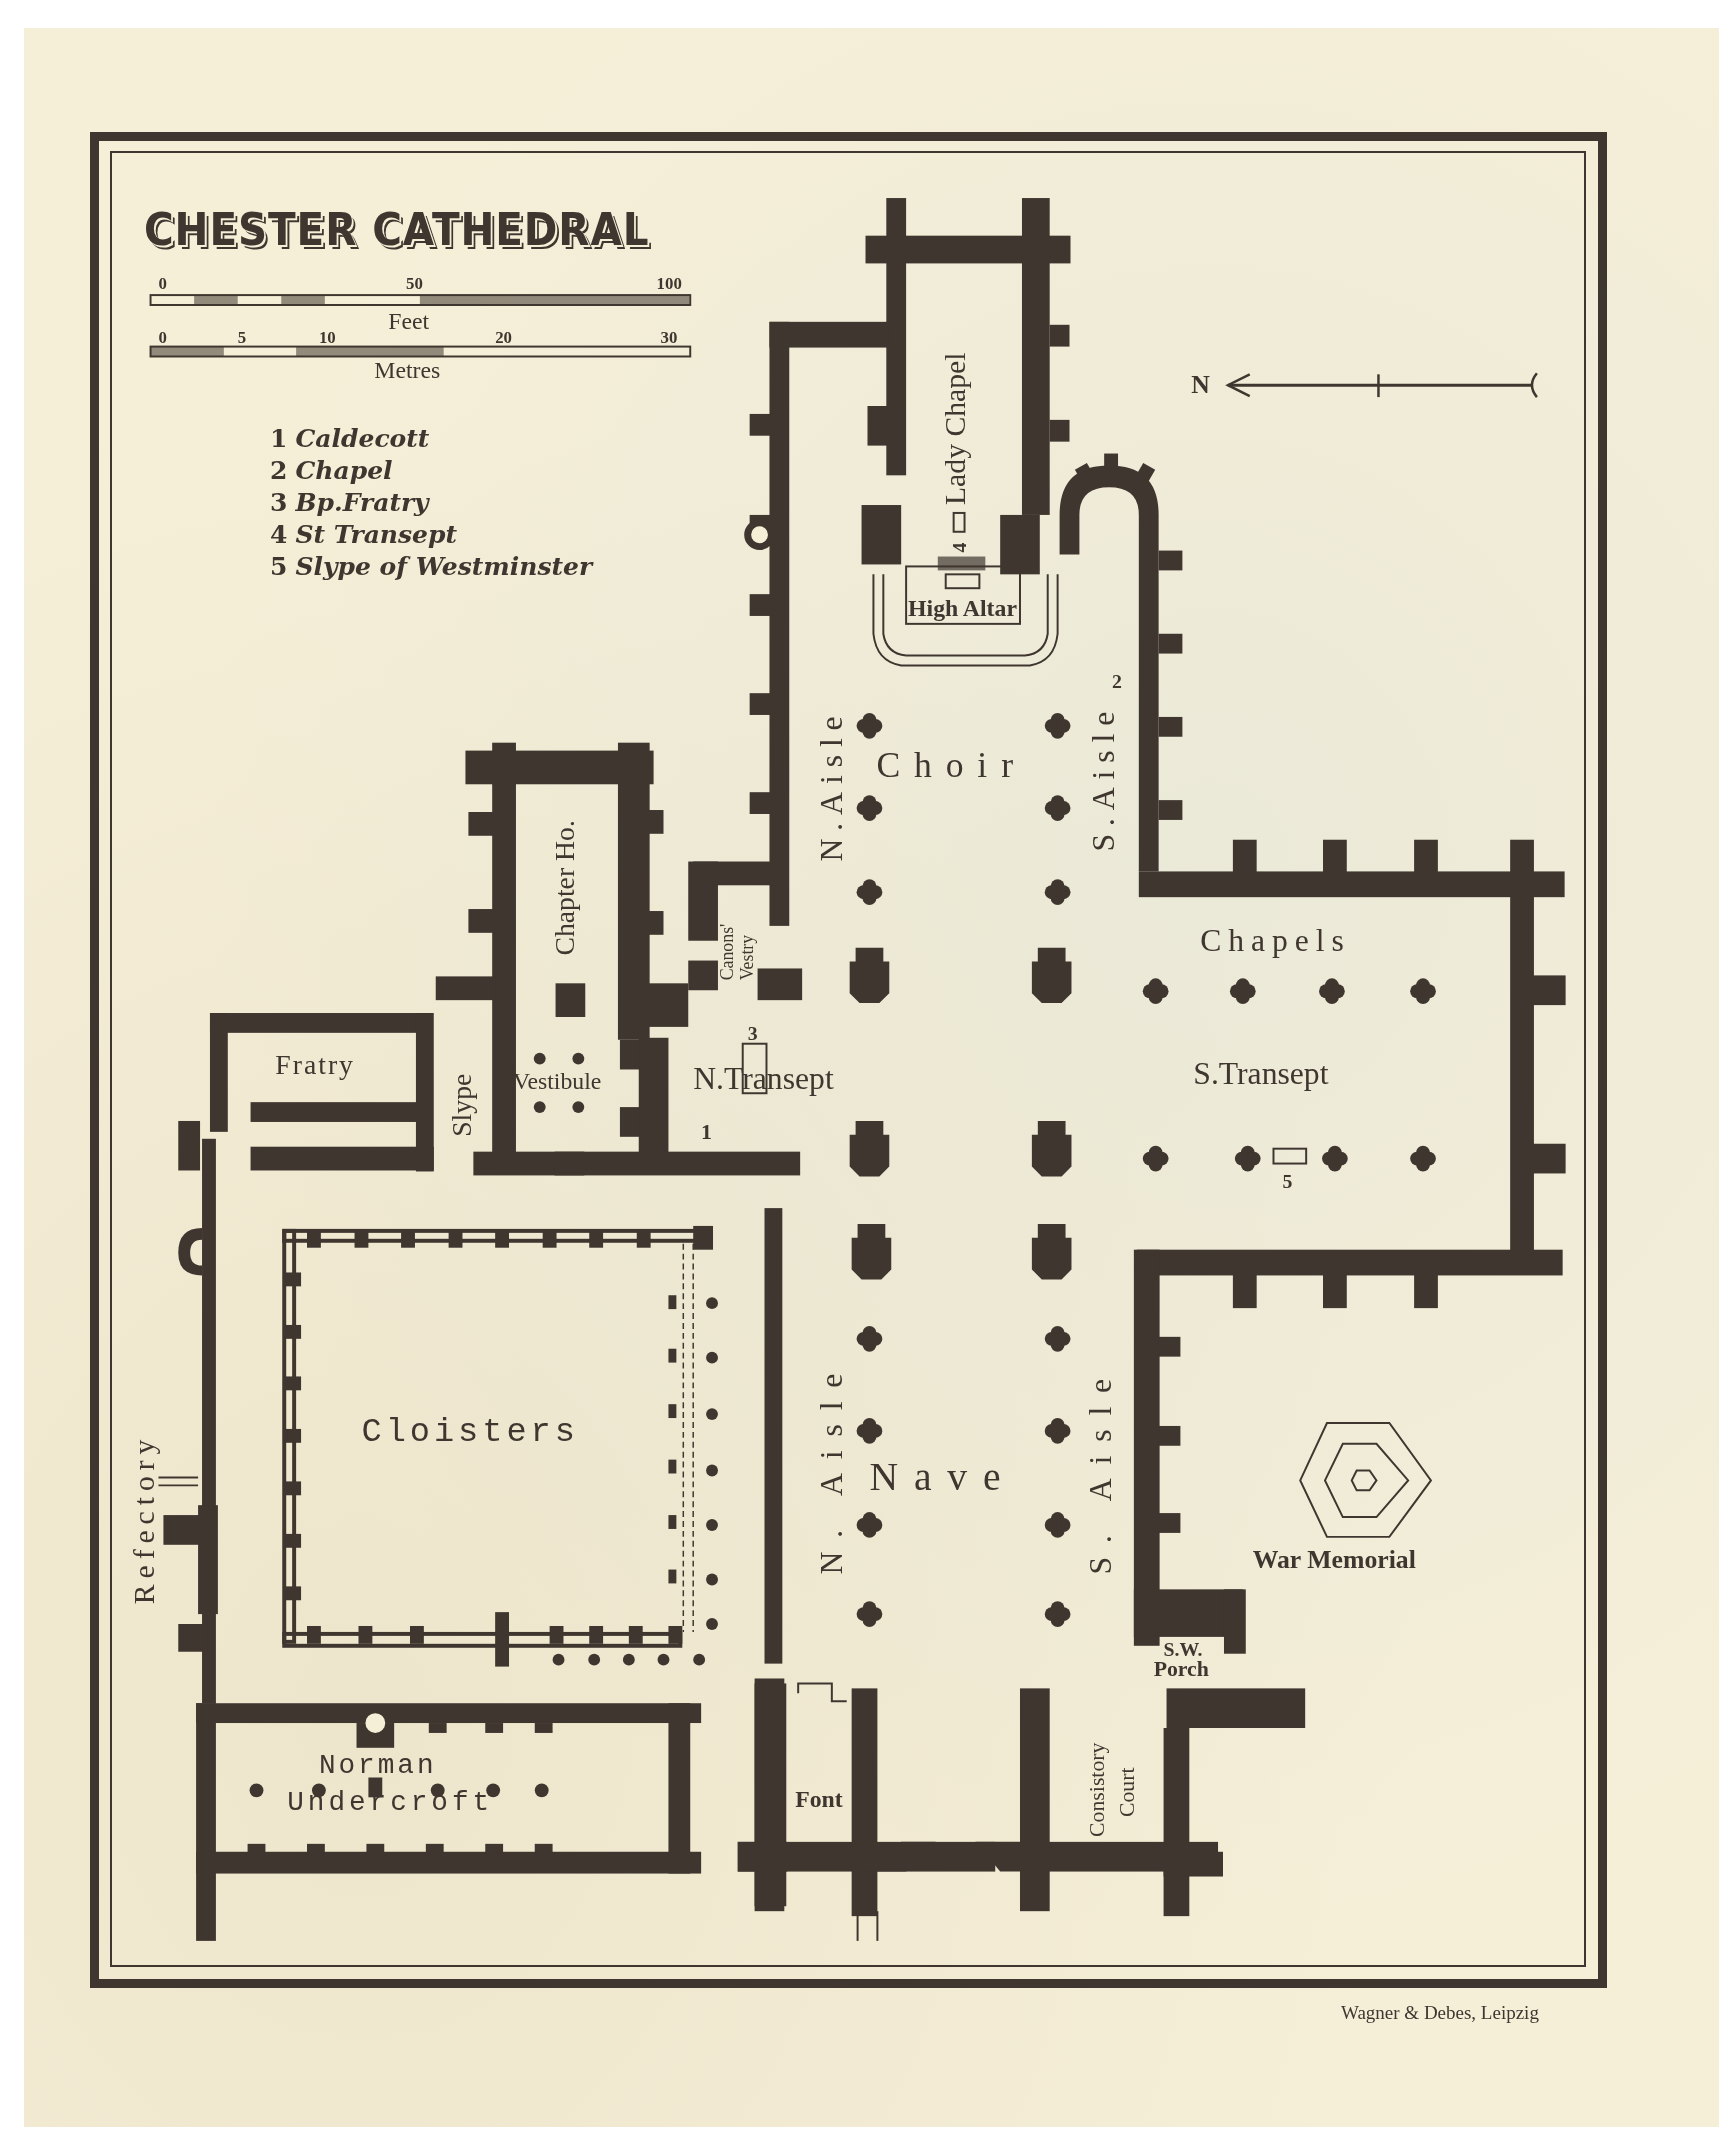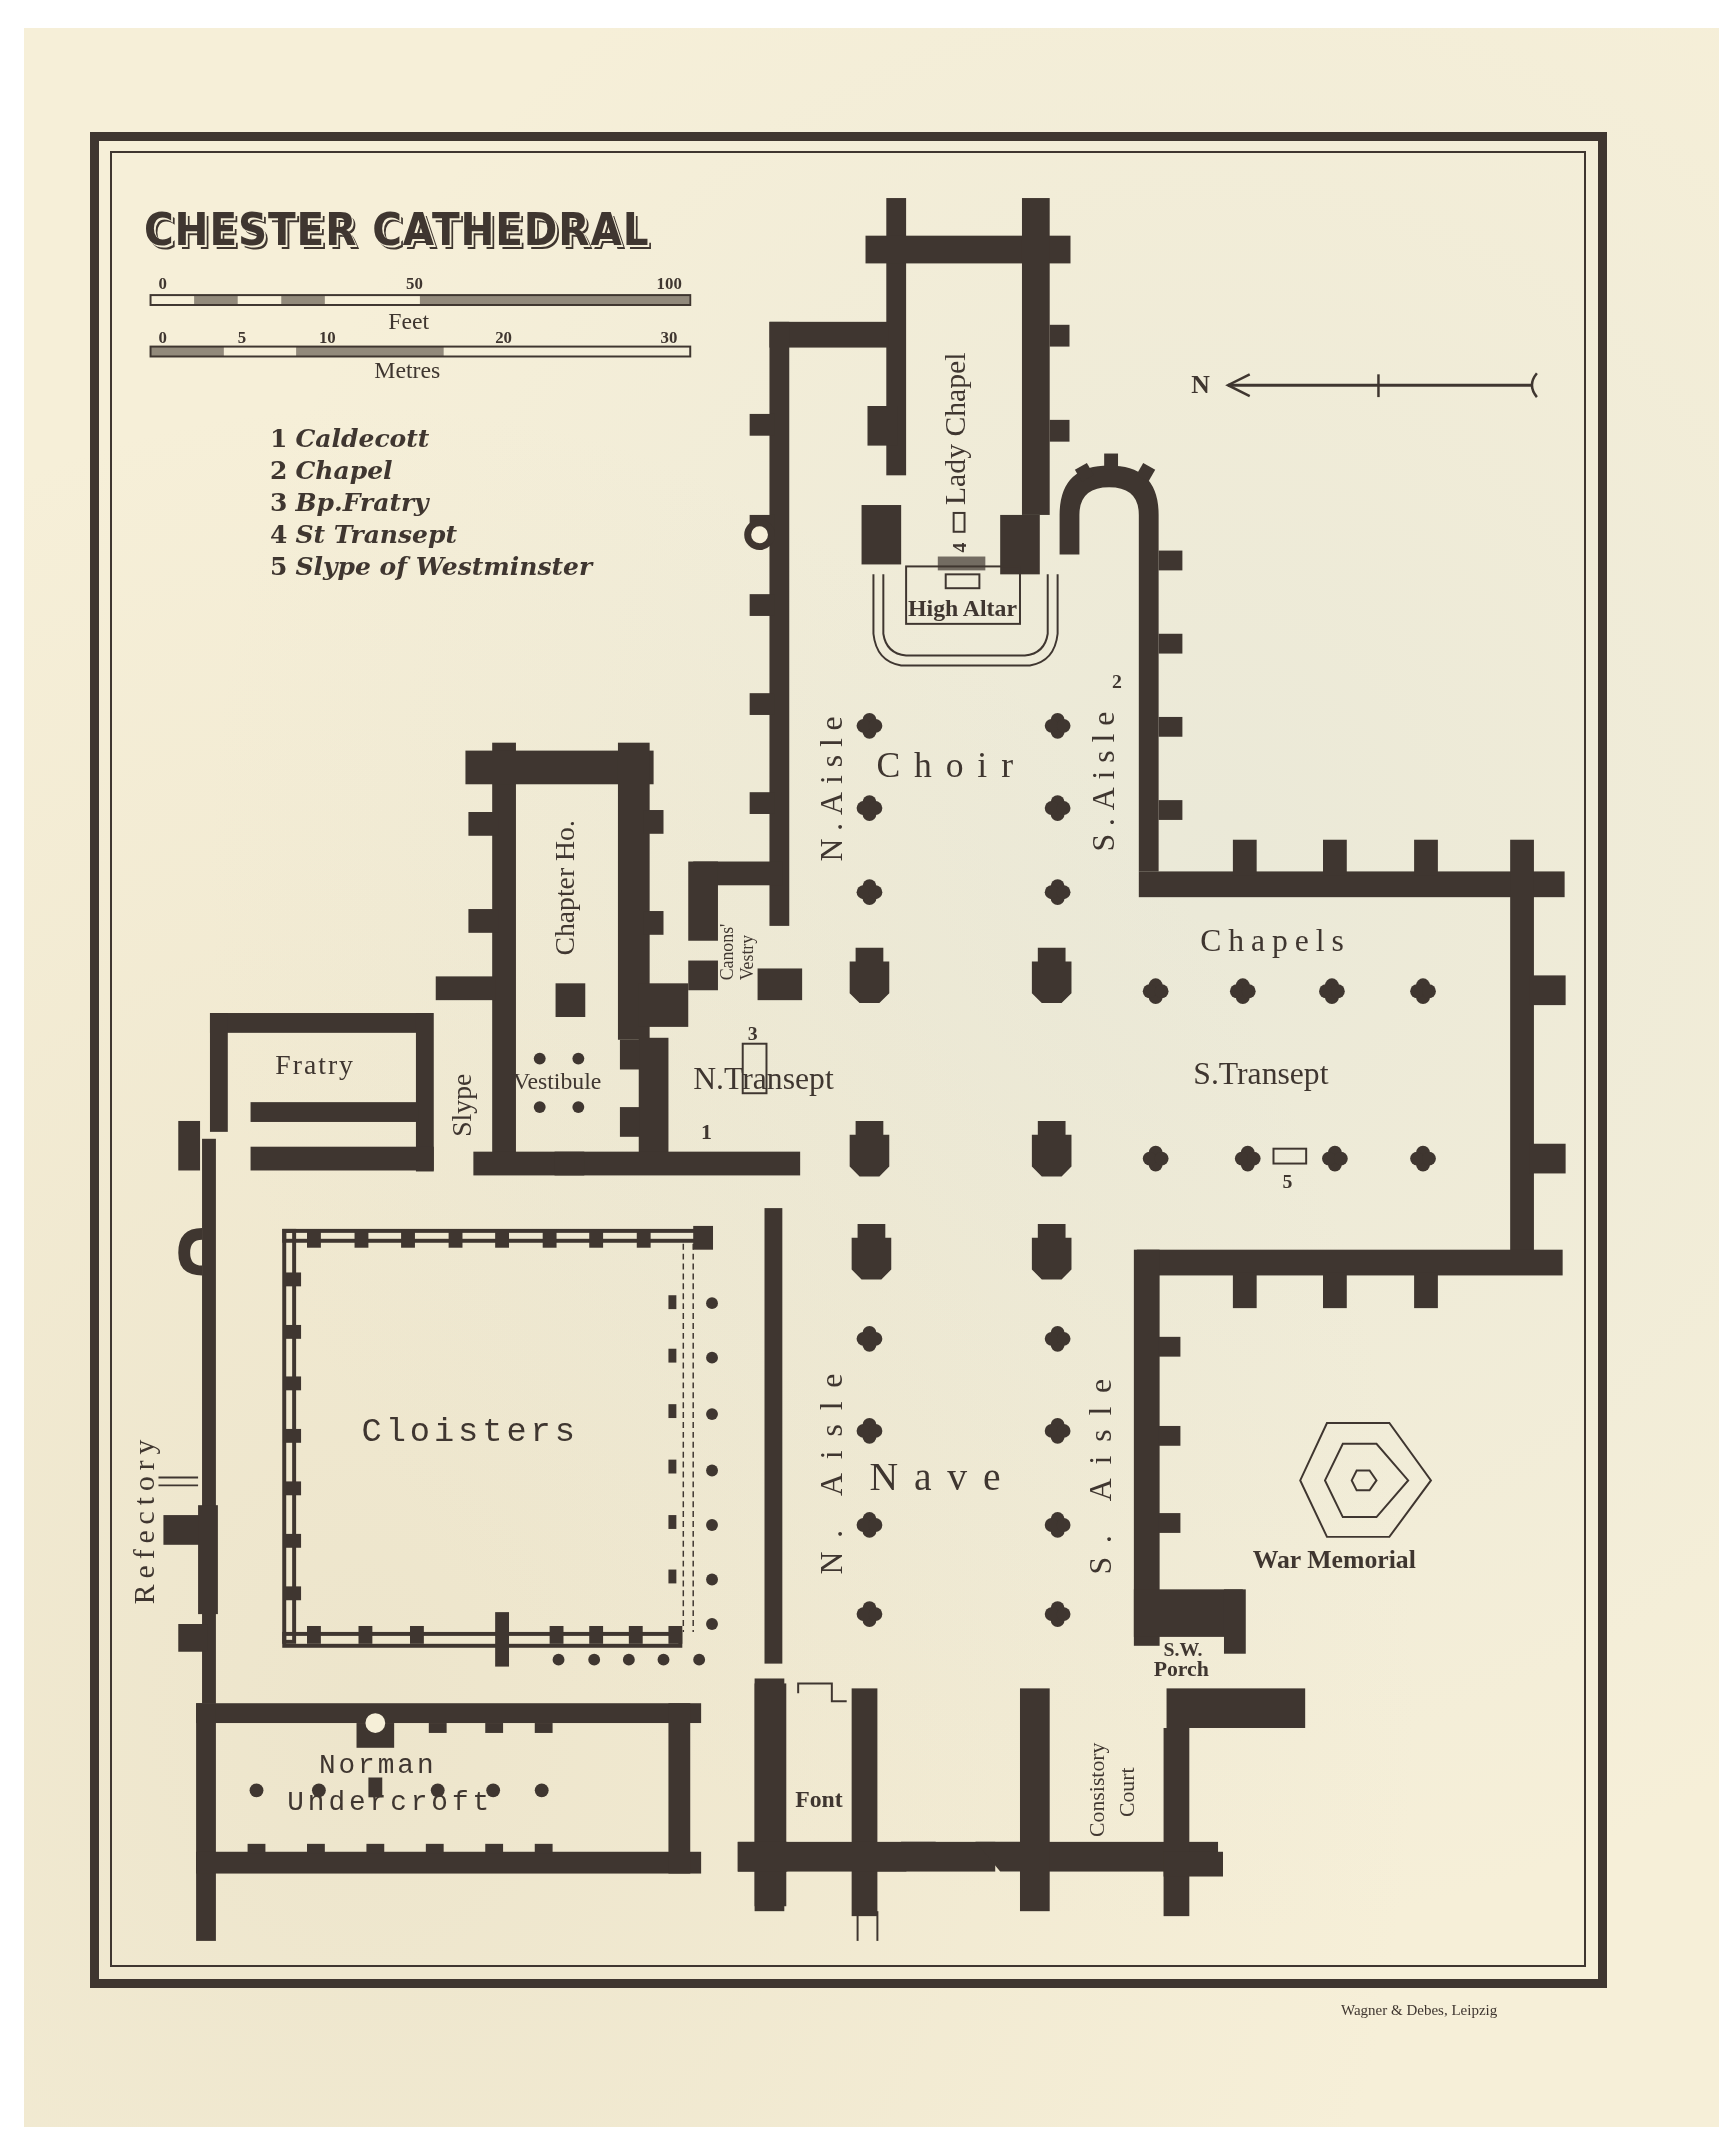--- a/index.html
+++ b/index.html
@@ -35,21 +35,21 @@
   }
   .legend {
     position: absolute; left: 259px; top: 423px;
     font-size: 25px; line-height: 32px; color: #3f3630; margin-left: 11px;
   }
   .legend-item { white-space: nowrap; }
   .legend-num { font-weight: bold; font-style: normal; margin-right: 8px; }
   .legend-name { font-style: italic; font-weight: bold; font-family: "DejaVu Serif", serif; }
   .publisher {
     position: absolute; left: 1341px; top: 2002px;
-    font-family: "Liberation Serif", serif; font-size: 15px; color: #3f3630;
+    font-family: "Liberation Serif", serif; font-size: 19px; color: #3f3630;
   }
   svg.plan { position: absolute; left: 0; top: 0; }
   .lbl { fill: #3f3630; font-family: "Liberation Serif", "DejaVu Serif", serif; }
   .mono { fill: #3f3630; font-family: "Liberation Mono", "DejaVu Sans Mono", monospace; }
   .wall { fill: #3f3630; }
   .thin { fill: none; stroke: #3f3630; stroke-width: 2; }
 </style>
 </head>
 <body>
 

